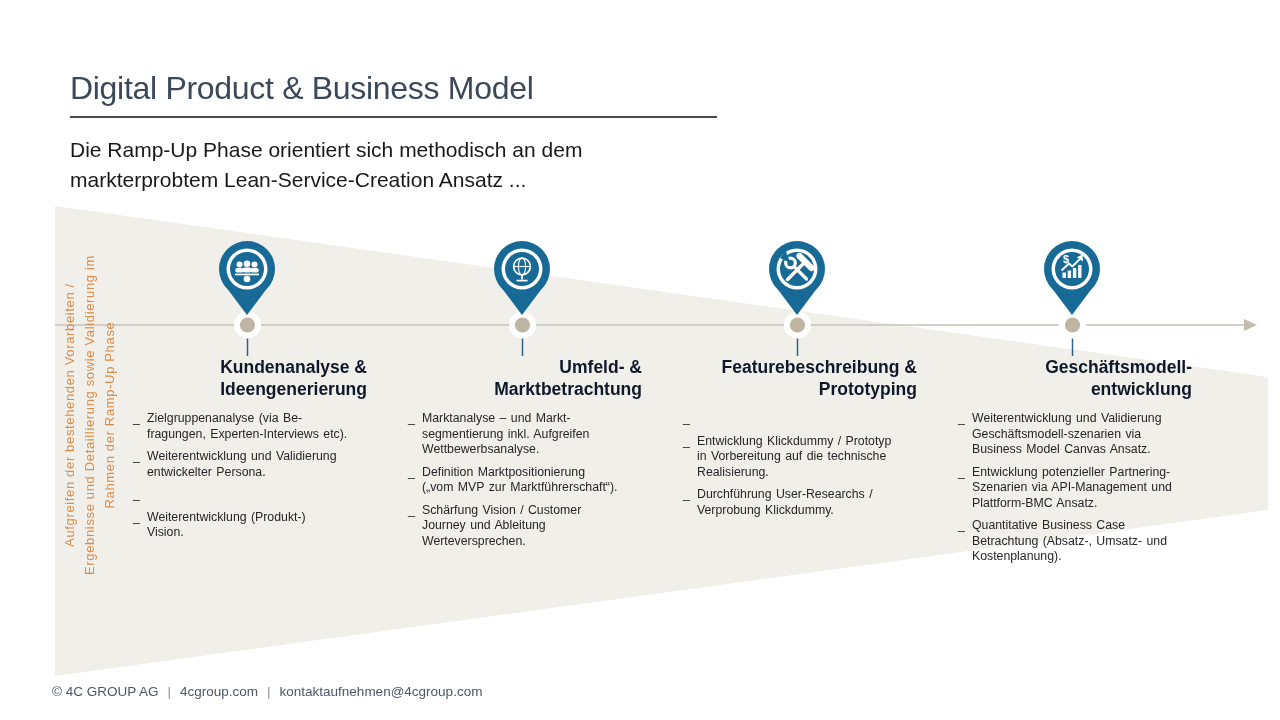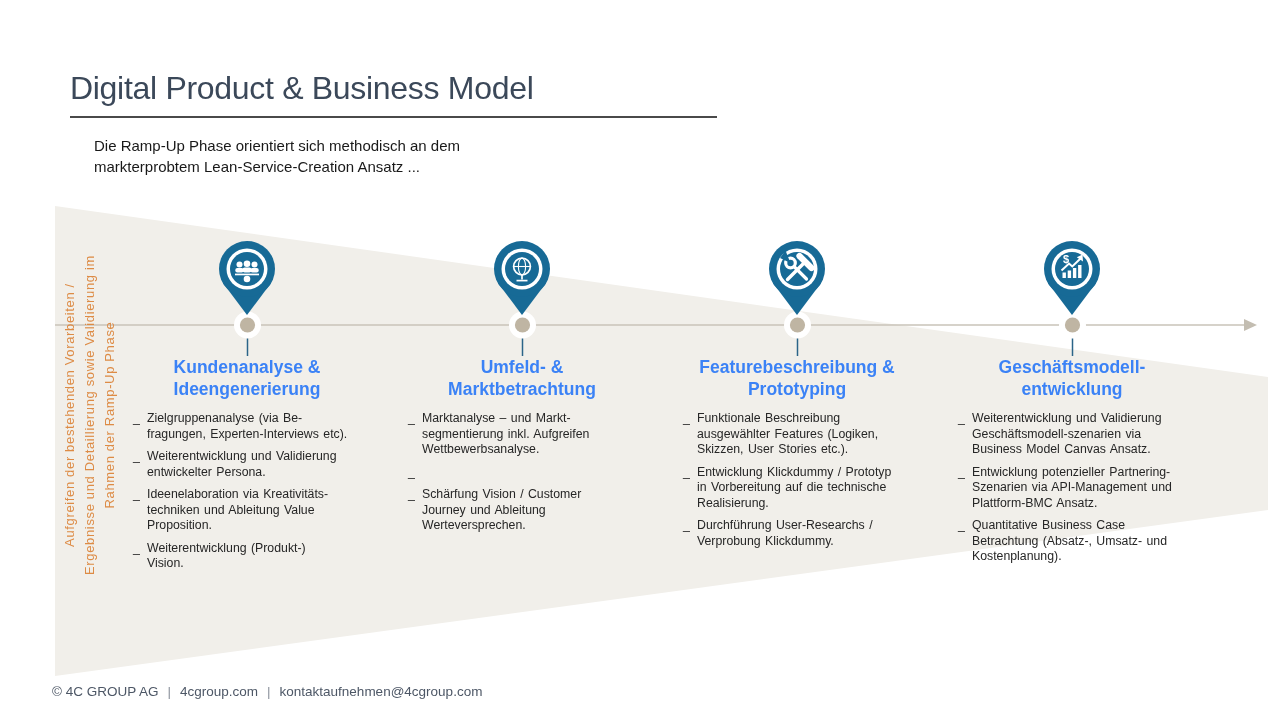--- a/index.html
+++ b/index.html
@@ -2,33 +2,33 @@
 <html><head>
 <meta charset="utf-8">
 <style>
   html,body{margin:0;padding:0;background:#fff;}
   .slide{position:relative;width:1280px;height:720px;background:#ffffff;overflow:hidden;
          font-family:"Liberation Sans",sans-serif;}
 
   .page-title{position:absolute;left:70px;top:70px;font-size:32px;font-weight:400;
               color:#3b4859;letter-spacing:-.3px;white-space:nowrap;}
   .title-rule{position:absolute;left:70px;top:116px;width:647px;height:2px;background:#4a4a4a;}
-  .subtitle{position:absolute;left:70px;top:135px;font-size:15px;line-height:1.42;
-            color:#191919;white-space:pre-line;margin-left:24px;}
+  .subtitle{position:absolute;left:70px;top:135px;font-size:21px;line-height:1.42;
+            color:#191919;white-space:pre-line;}
 
   .overlay{position:absolute;left:0;top:0;width:1280px;height:720px;}
 
   .side-label{position:absolute;left:-98px;top:383px;width:380px;height:64px;
               transform:rotate(-90deg);color:#dd8b45;font-size:13px;line-height:20px;
               text-align:center;letter-spacing:.05em;white-space:pre-line;}
 
   .pin{position:absolute;top:241px;width:58px;height:76px;}
 
-  .phase-heading{position:absolute;top:356px;width:240px;text-align:center;font-weight:700;
-                 font-size:17.5px;line-height:22px;color:#3b82f6;white-space:pre-line;}
+  .phase-heading{position:absolute;top:356px;width:240px;text-align:right;font-weight:700;
+                 font-size:17.5px;line-height:22px;color:#0f172a;white-space:pre-line;}
 
   .bullets{position:absolute;top:411px;width:236px;font-size:12.3px;line-height:15.5px;color:#262626;}
   .bullet{display:flex;margin-bottom:7px;}
   .mk{width:14px;flex:none;}
   .bt{white-space:pre-line;word-spacing:1px;}
 
   .footer{position:absolute;left:52px;top:684px;font-size:13.5px;color:#4d5766;}
   .footer .sep{margin:0 9px;color:#8a919c;}
 </style>
 </head>
@@ -148,55 +148,51 @@
         <span class="bt">Zielgruppenanalyse (via Be-
 fragungen, Experten-Interviews etc).</span>
       </div>
     <div class="bullet">
         <span class="mk">_</span>
         <span class="bt">Weiterentwicklung und Validierung
 entwickelter Persona.</span>
       </div>
     <div class="bullet">
         <span class="mk">_</span>
-        <span class="bt">Ideenelaboration via Kreativitäts-
-techniken und Ableitung Value
-Proposition.</span>
       </div>
     <div class="bullet">
         <span class="mk">_</span>
         <span class="bt">Weiterentwicklung (Produkt-)
 Vision.</span>
       </div>
   </div>
 
   <div class="bullets" style="left:408px">
     <div class="bullet">
         <span class="mk">_</span>
         <span class="bt">Marktanalyse – und Markt-
 segmentierung inkl. Aufgreifen
 Wettbewerbsanalyse.</span>
       </div>
     <div class="bullet">
         <span class="mk">_</span>
+        <span class="bt">Definition Marktpositionierung
+(„vom MVP zur Marktführerschaft“).</span>
       </div>
     <div class="bullet">
         <span class="mk">_</span>
         <span class="bt">Schärfung Vision / Customer
 Journey und Ableitung
 Werteversprechen.</span>
       </div>
   </div>
 
   <div class="bullets" style="left:683px">
     <div class="bullet">
         <span class="mk">_</span>
-        <span class="bt">Funktionale Beschreibung
-ausgewählter Features (Logiken,
-Skizzen, User Stories etc.).</span>
       </div>
     <div class="bullet">
         <span class="mk">_</span>
         <span class="bt">Entwicklung Klickdummy / Prototyp
 in Vorbereitung auf die technische
 Realisierung.</span>
       </div>
     <div class="bullet">
         <span class="mk">_</span>
         <span class="bt">Durchführung User-Researchs /

